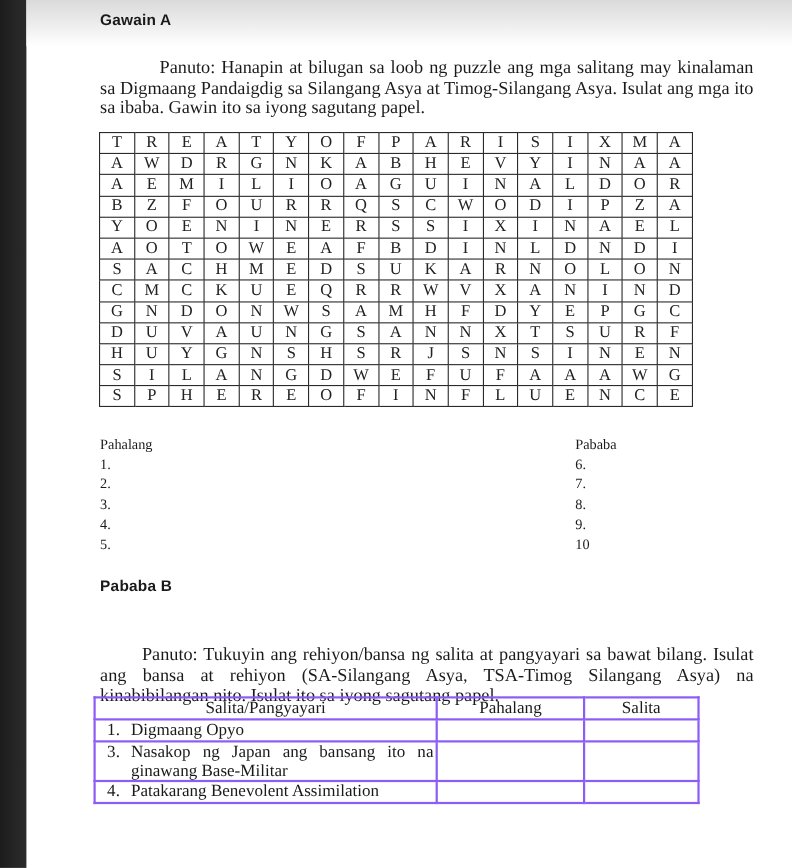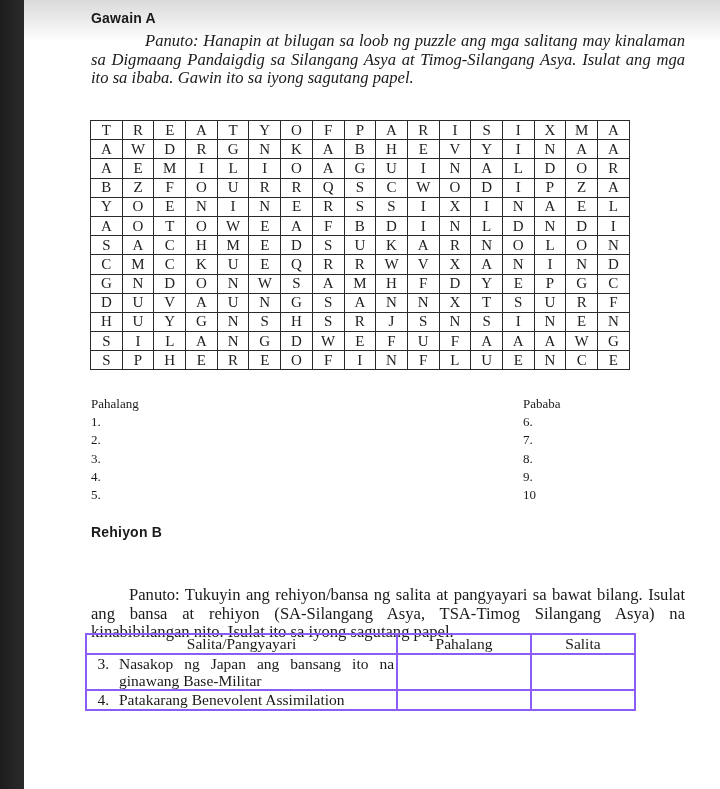--- a/index.html
+++ b/index.html
@@ -70,21 +70,21 @@
   .btable .row3 .wrap .txt { display: block; flex: 1; text-align: justify; text-align-last: left; padding-right: 2px; }
 </style>
 </head>
 <body>
 
 <div class="left-strip"></div>
 <div class="top-shade"></div>
 
 <div class="heading" style="top:10px;">Gawain A</div>
 
-<div class="para" style="top:32px;font-style:italic;"><span class="indent"></span><span>Panuto: Hanapin at bilugan sa loob ng puzzle ang mga salitang may kinalaman sa Digmaang Pandaigdig sa Silangang Asya at Timog-Silangang Asya. Isulat ang mga ito sa ibaba. Gawin ito sa iyong sagutang papel.</span></div>
+<div class="para" style="top:52px;"><span class="indent"></span><span>Panuto: Hanapin at bilugan sa loob ng puzzle ang mga salitang may kinalaman sa Digmaang Pandaigdig sa Silangang Asya at Timog-Silangang Asya. Isulat ang mga ito sa ibaba. Gawin ito sa iyong sagutang papel.</span></div>
 
 <table class="puzzle" id="puzzle">
     <tbody id="puzzle-body">
       <tr>
         <td>T</td>
         <td>R</td>
         <td>E</td>
         <td>A</td>
         <td>T</td>
         <td>Y</td>
@@ -342,33 +342,38 @@
 
 <div class="list-col" style="left:499px;margin-left:24px;">
   <div>Pababa</div>
   <div>6.</div>
   <div>7.</div>
   <div>8.</div>
   <div>9.</div>
   <div>10</div>
 </div>
 
-<div class="heading" style="top:524px;">Rehiyon B</div>
+<div class="heading" style="top:524px;">Pababa B</div>
 
 <div class="para" style="top:586px;"><span class="indent" style="width:38px;"></span><span>Panuto: Tukuyin ang rehiyon/bansa ng salita at pangyayari sa bawat bilang. Isulat ang bansa at rehiyon (SA-Silangang Asya, TSA-Timog Silangang Asya) na kinabibilangan nito. Isulat ito sa iyong sagutang papel.</span></div>
 
 <table class="btable">
   <thead>
     <tr>
       <th>Salita/Pangyayari</th>
       <th>Pahalang</th>
       <th>Salita</th>
     </tr>
   </thead>
   <tbody>
+    <tr>
+      <td class="salita"><span class="num">1.</span><span class="txt">Digmaang Opyo</span></td>
+      <td class="rehiyon"></td>
+      <td class="bansa"></td>
+    </tr>
     <tr class="row3">
       <td class="salita">
           <div class="wrap">
             <span class="num">3.</span>
             <span class="txt">Nasakop ng Japan ang bansang ito na ginawang  Base-Militar</span>
           </div>
         </td>
       <td class="rehiyon"></td>
       <td class="bansa"></td>
     </tr>

